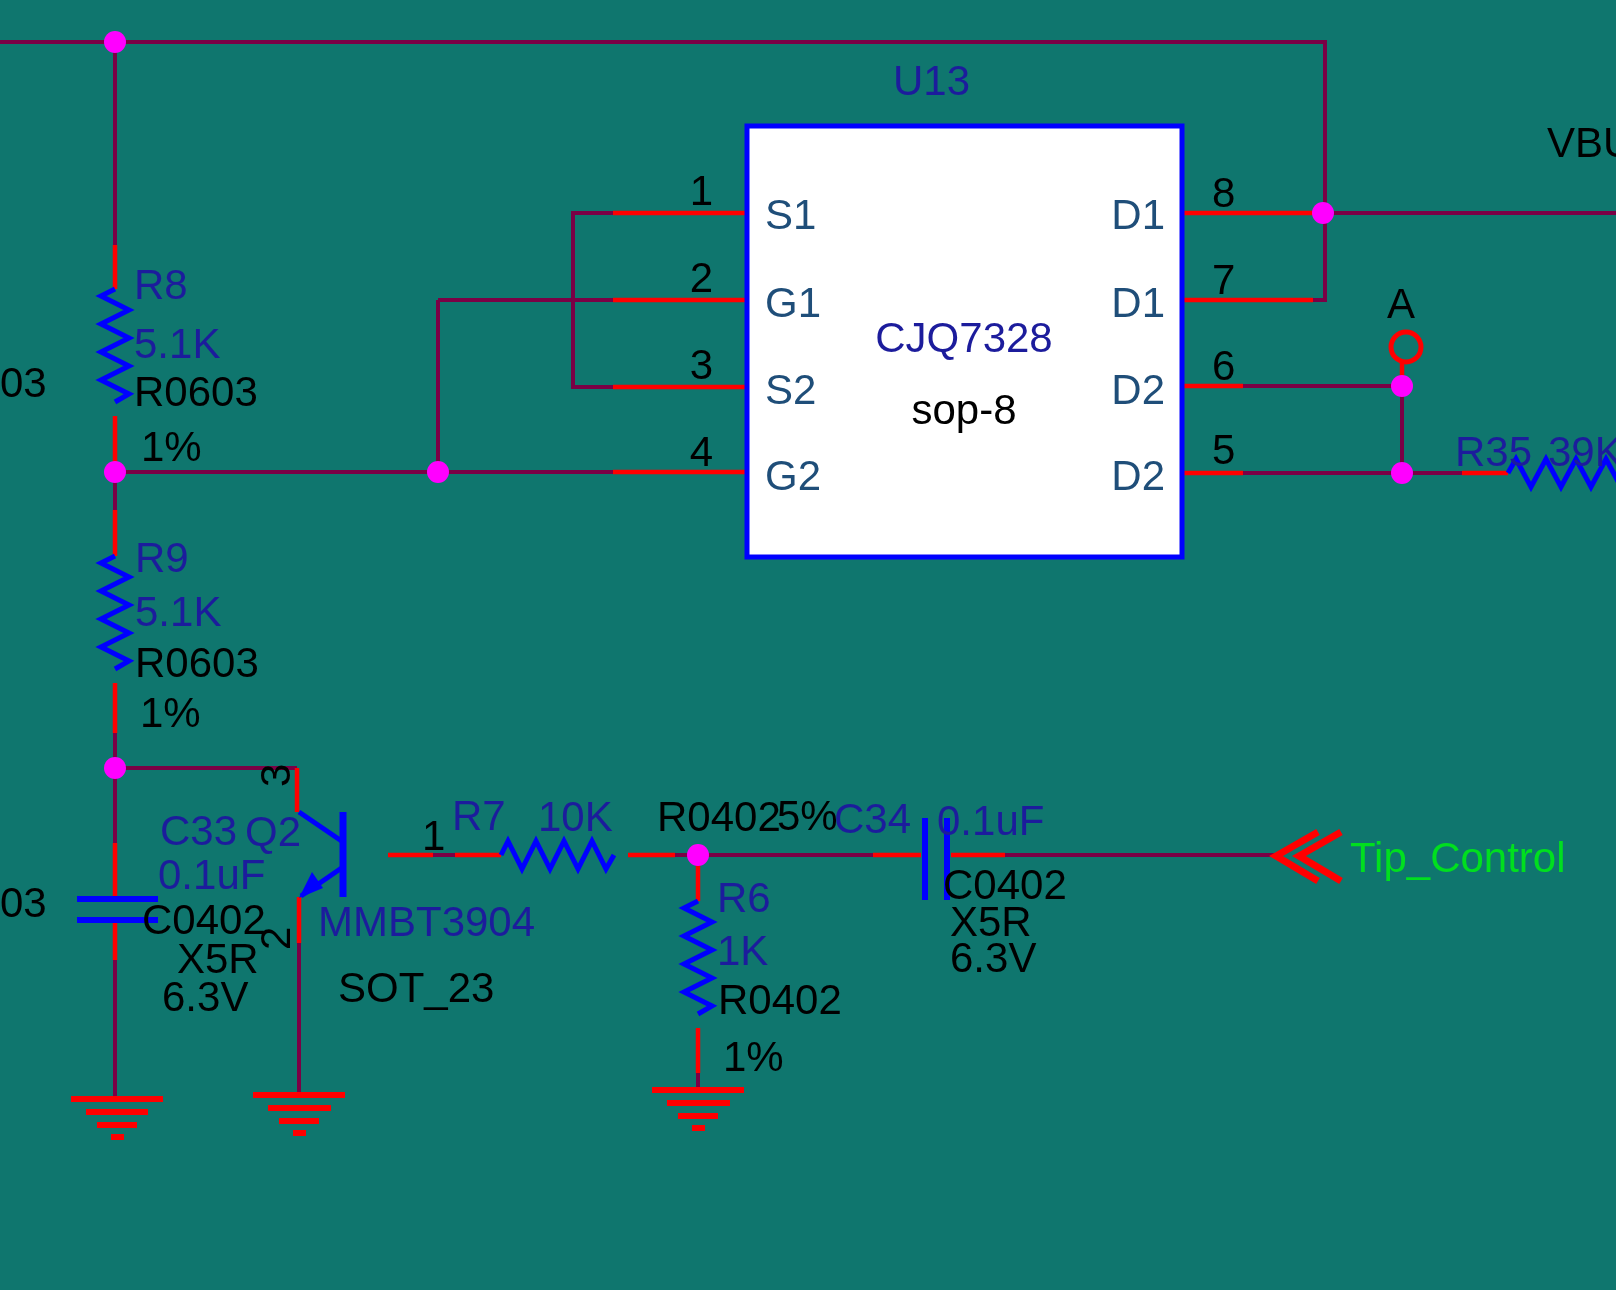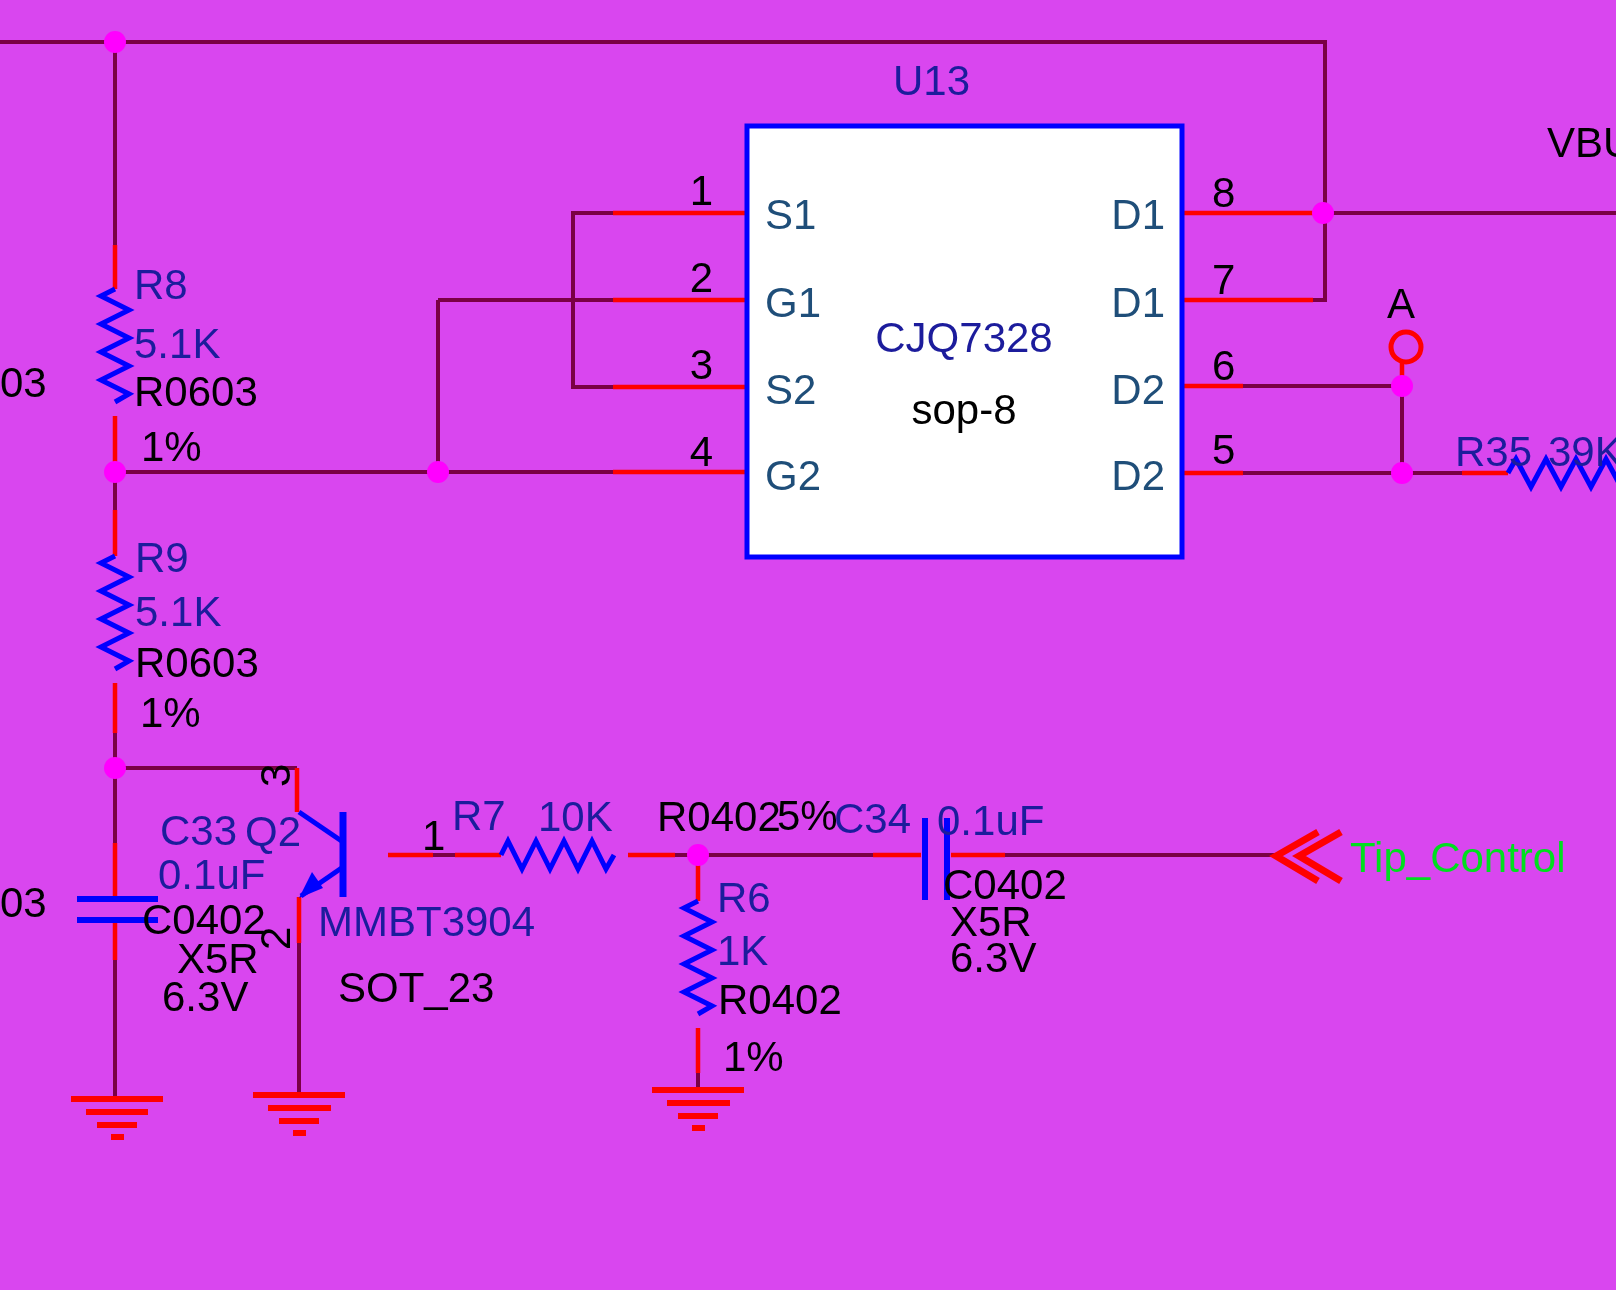--- a/index.html
+++ b/index.html
@@ -1,16 +1,16 @@
 <!DOCTYPE html>
 <html><head>
 <meta charset="utf-8">
 <style>
   html,body{margin:0;padding:0;background:#ffffff;}
-  .canvas{position:relative;width:1616px;height:1290px;overflow:hidden;background:#d946ef;}
+  .canvas{position:relative;width:1616px;height:1290px;overflow:hidden;background:#0f766e;}
   svg{position:absolute;left:0;top:0;}
   text{font-family:"Liberation Sans", sans-serif;font-size:42px;}
   .navy{fill:#1C1C9C;}
   .blk{fill:#000000;}
   .pinname{fill:#1F4E79;}
   .grn{fill:#00DF1F;}
   .wire{stroke:#7A0045;stroke-width:4;fill:none;}
   .stub{stroke:#FF0000;stroke-width:4.5;fill:none;}
   .comp{stroke:#0000FF;stroke-width:5;fill:none;}
   .plate{stroke:#0000FF;stroke-width:6;fill:none;}

